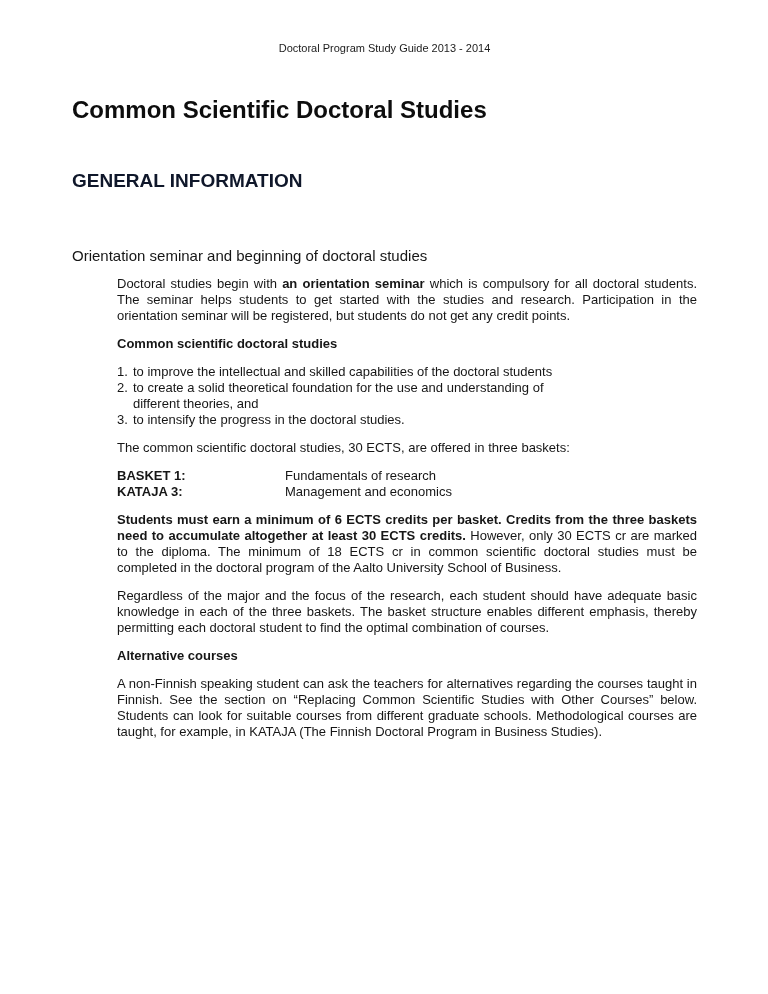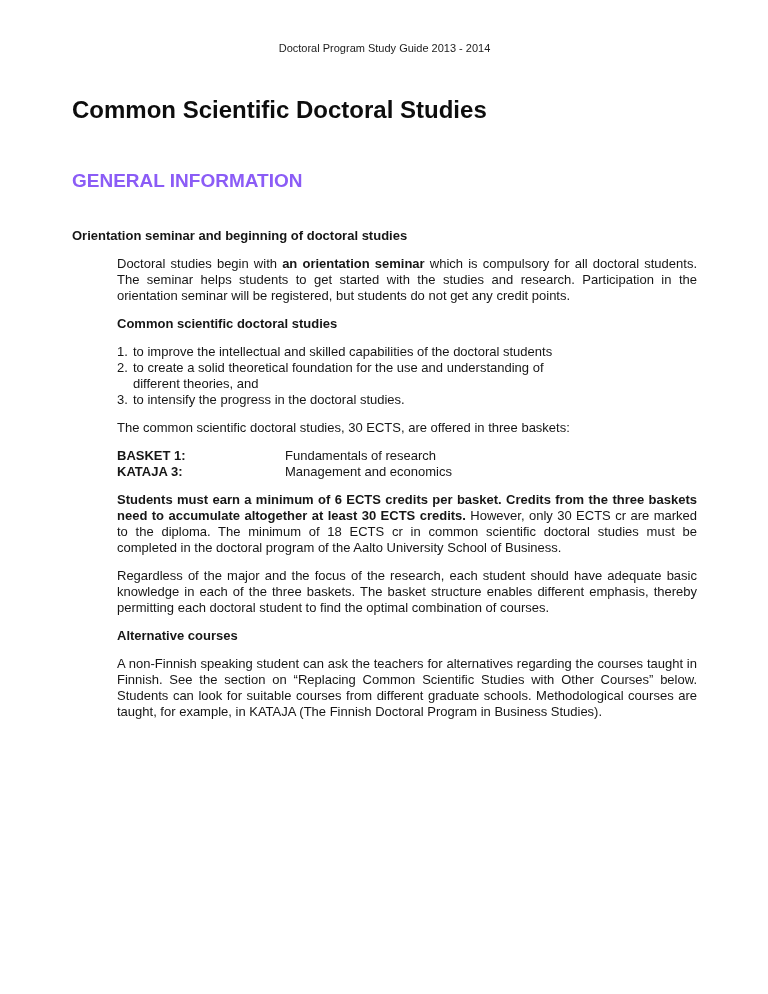--- a/index.html
+++ b/index.html
@@ -32,27 +32,27 @@
     font-size: 24px;
     line-height: 28px;
     font-weight: bold;
     color: #0d0d0d;
   }
   .section-heading {
     margin-top: 46px;
     font-size: 19px;
     line-height: 22px;
     font-weight: bold;
-    color: #8b5cf6;
+    color: #0f172a;
   }
   .sub-heading {
-    margin-top: 36px;
-    font-size: 13px;
+    margin-top: 56px;
+    font-size: 15px;
     line-height: 16px;
-    font-weight: bold;
+    font-weight: normal;
   }
   .body-block {
     margin-top: 12px;
     font-size: 13px;
     line-height: 16px;
     margin-left: 45px;
   }
   .body-block.sub-heading2 {
     font-weight: bold;
   }

